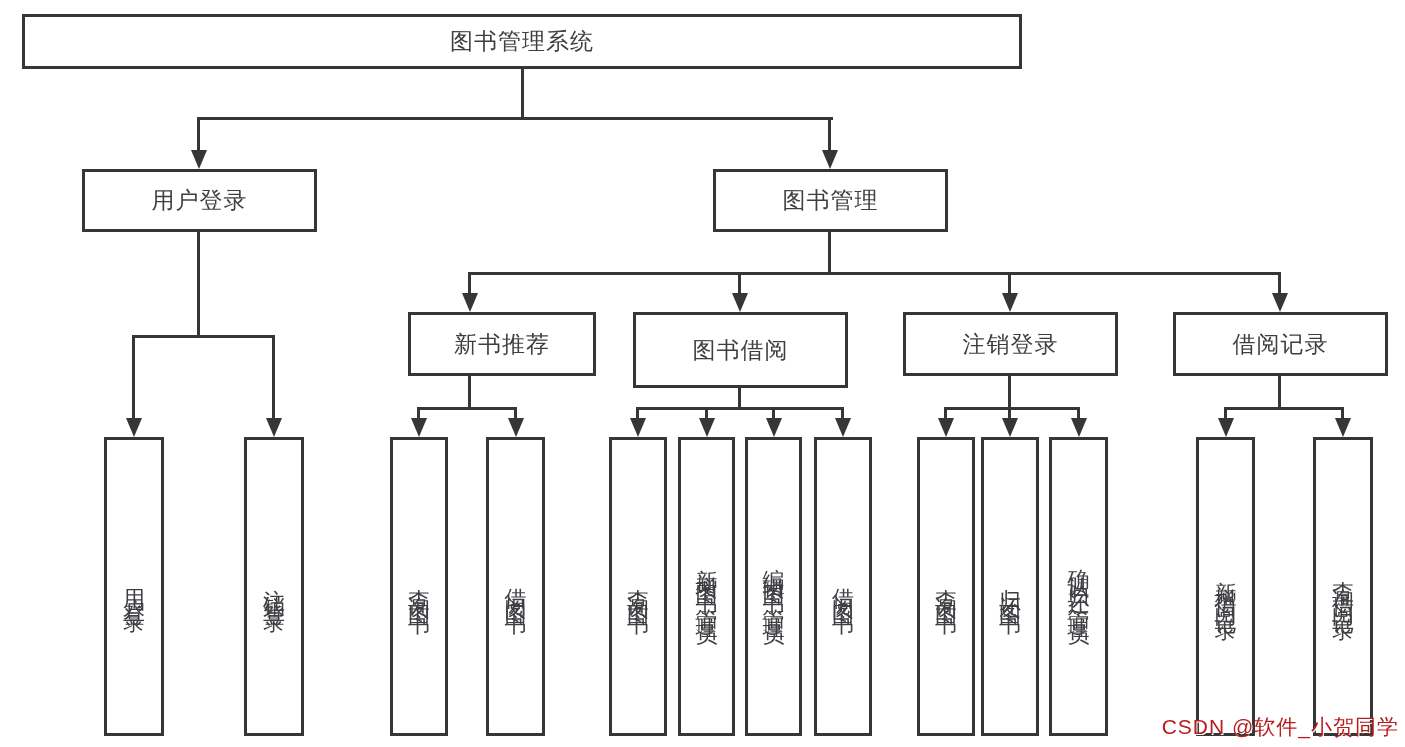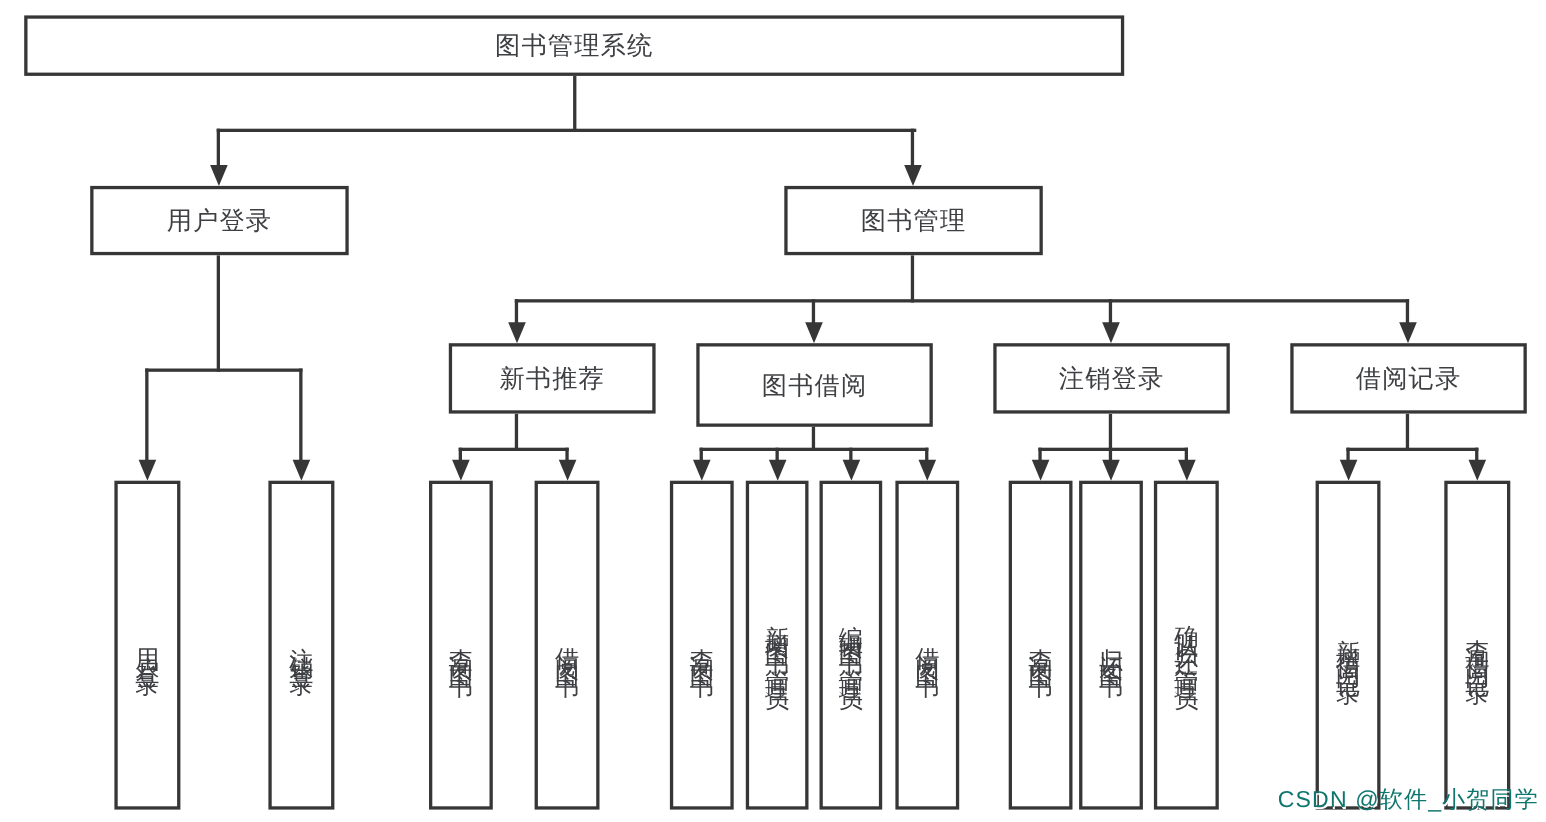--- a/index.html
+++ b/index.html
@@ -43,21 +43,21 @@
   .arrow{
     position:absolute;width:0;height:0;z-index:1;
     border-left:8px solid transparent;
     border-right:8px solid transparent;
     border-top:19px solid #363636;
   }
   .watermark{
     position:absolute;
     right:6px;bottom:6px;
     font-size:21px;
-    color:#0f766e;
+    color:#b91c1c;
     text-shadow:1px 1px 0 #ffffff;
     z-index:5;
     letter-spacing:1px;
   }
 </style>
 </head>
 <body>
 
 <div id="canvas">
 

